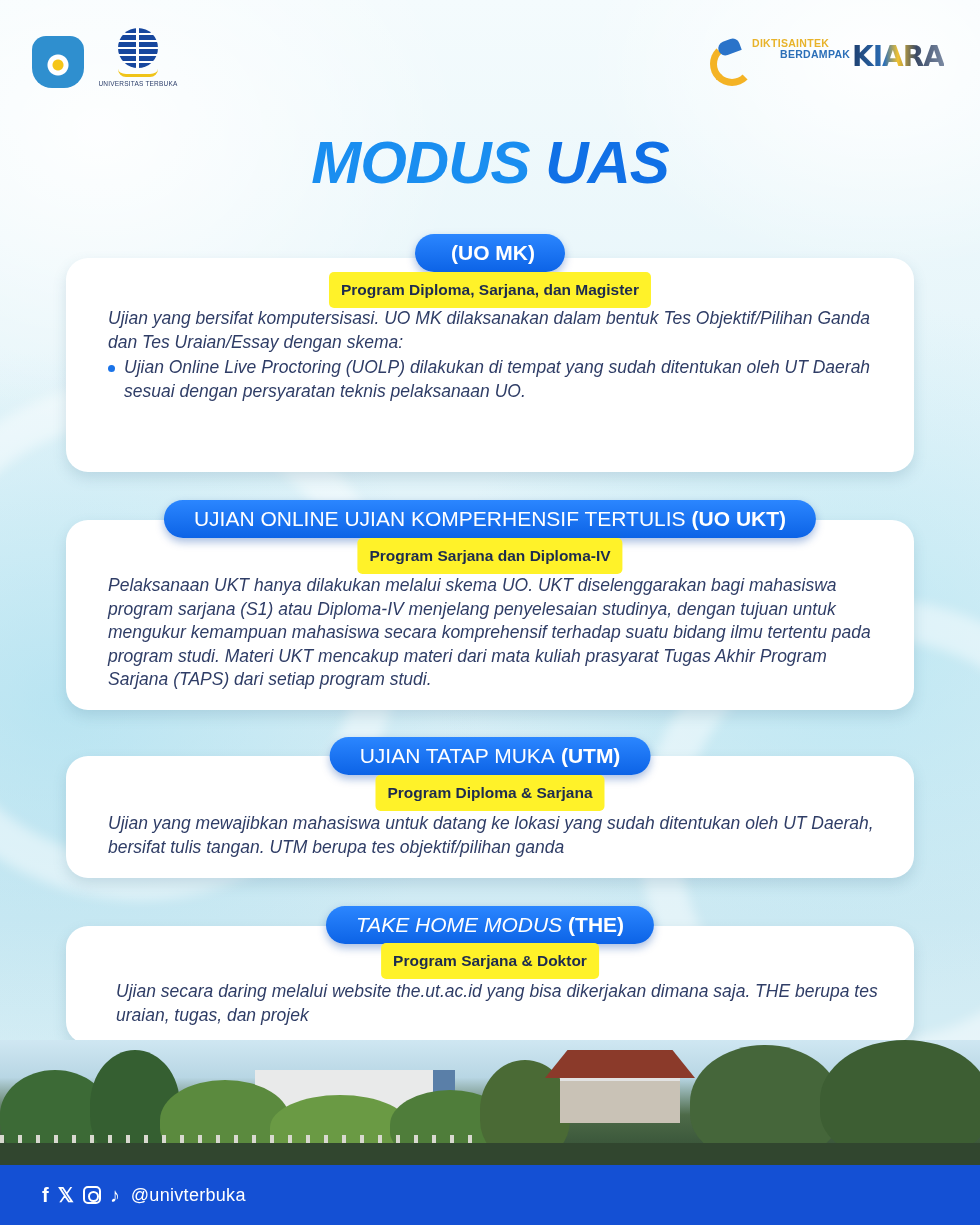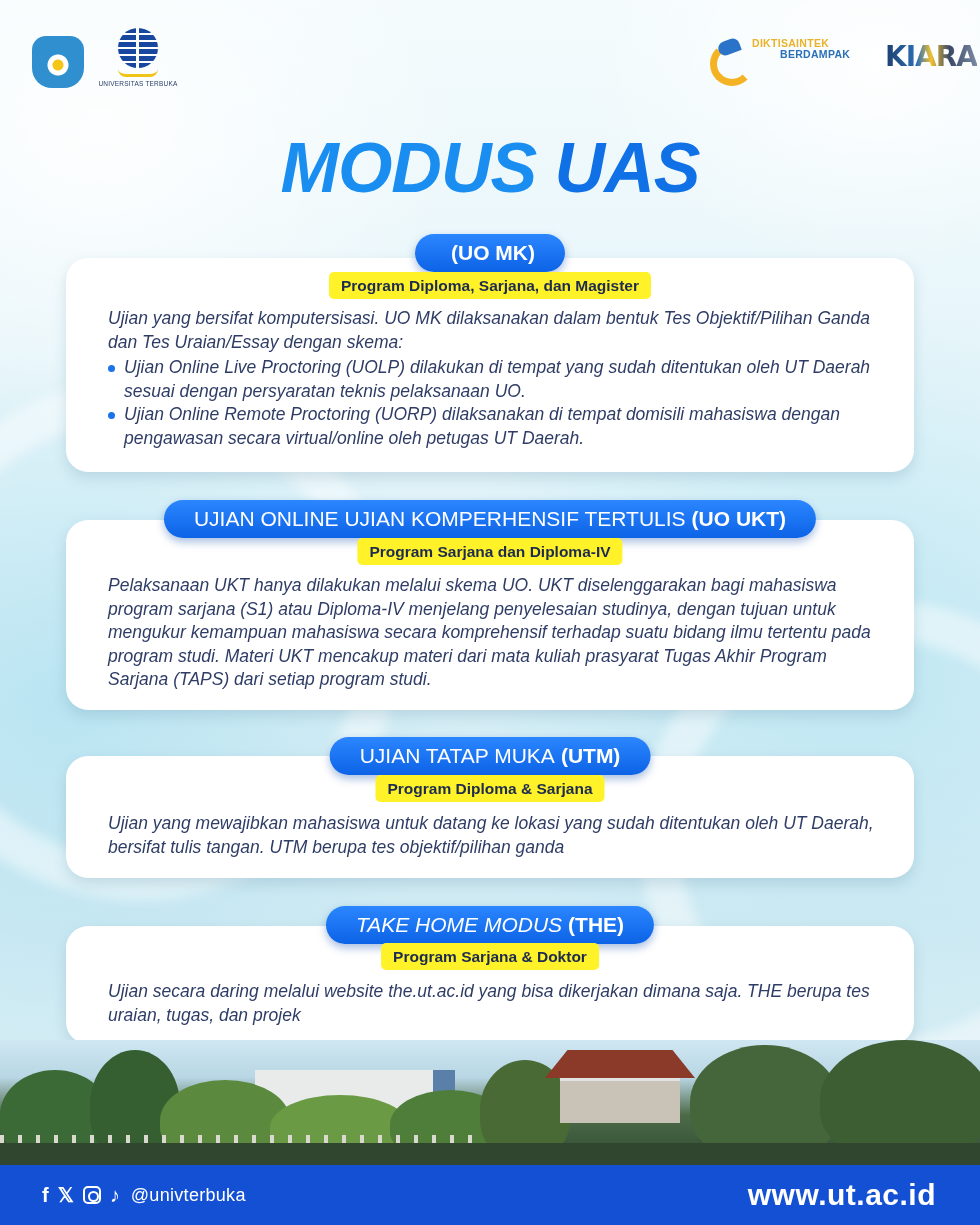--- a/index.html
+++ b/index.html
@@ -56,48 +56,48 @@
     content: ""; position: absolute; left: 10px; top: 2px; width: 22px; height: 14px;
     border-radius: 12px 12px 0 12px; background: #2a73c9; transform: rotate(-20deg);
   }
   .logo-dikti .txt { line-height: 1.05; font-weight: 700; font-size: 10.5px; letter-spacing: 0.3px; }
   .logo-dikti .t1 { color: #e8b32a; }
   .logo-dikti .t2 { color: #2b6fb8; padding-left: 28px; }
   .logo-kiara {
     position: absolute; left: 852px; top: 40px; font-size: 28px; font-weight: 900;
     letter-spacing: -1px; font-family: "DejaVu Sans", sans-serif;
     background: linear-gradient(90deg, #1f3f6e 0%, #2b6fb8 35%, #f2c230 50%, #3a4a66 70%, #7b8aa3 100%);
-    -webkit-background-clip: text; background-clip: text; color: transparent; margin-left: 33px;
+    -webkit-background-clip: text; background-clip: text; color: transparent;
   }
 
   
   .title {
     position: absolute; left: 0; right: 0; top: 128px; text-align: center;
-    font-size: 70px; font-style: italic; color: #1a8ef0; letter-spacing: -1px;
+    font-size: 60px; font-style: italic; color: #1a8ef0; letter-spacing: -1px;
     font-family: "Liberation Sans", sans-serif;
   }
   .title .bold { font-weight: 700; color: #1070e6; }
 
   
   .card {
     position: absolute; left: 66px; width: 848px; background: #ffffff;
     border-radius: 22px; box-shadow: 0 6px 14px rgba(60,110,140,0.18);
   }
   .pill {
     position: absolute; left: 50%; transform: translateX(-50%);
     background: linear-gradient(180deg, #2b86ff 0%, #0c63e6 100%);
     color: #ffffff; border-radius: 22px; height: 38px; display: flex; align-items: center; justify-content: center;
     font-size: 21px; white-space: nowrap; padding: 0 30px;
     box-shadow: 0 4px 8px rgba(10,70,170,0.35);
   }
   .pill b { font-weight: 700; margin-left: 6px; }
   .pill i { font-style: italic; }
   .badge {
     position: absolute; left: 50%; transform: translateX(-50%);
-    background: #fff229; color: #1d2b4e; border-radius: 5px; height: 27px;
+    background: #fff229; color: #1d2b4e; border-radius: 5px; height: 36px;
     display: flex; align-items: center; justify-content: center;
     font-size: 15.5px; font-weight: 700; padding: 4px 12px; white-space: nowrap;
   }
   .body-text {
     position: absolute; left: 42px; right: 36px;
     color: #2f3d66; font-style: italic; font-size: 17.5px; line-height: 23.5px;
   }
   .bullets { list-style: none; margin-top: 2px; }
   .bullets li { position: relative; padding-left: 16px; }
   .bullets li::before {
@@ -170,21 +170,20 @@
 
 <div class="card" style="top:258px; height:214px;"></div>
 <div class="pill" style="top:234px;">
     <b>(UO MK)</b>
 </div>
 <div class="badge" style="top:272px;">Program Diploma, Sarjana, dan Magister</div>
 <div class="body-text" style="top:307px; left:108px; right:96px;">
   <p>Ujian yang bersifat komputersisasi. UO MK dilaksanakan dalam bentuk Tes Objektif/Pilihan Ganda dan Tes Uraian/Essay dengan skema:</p>
   <ul class="bullets">
     <li>Ujian Online Live Proctoring (UOLP) dilakukan di tempat yang sudah ditentukan oleh UT Daerah sesuai dengan persyaratan teknis pelaksanaan UO.</li>
-    <li>Ujian Online Remote Proctoring (UORP) dilaksanakan di tempat domisili mahasiswa dengan pengawasan secara virtual/online oleh petugas UT Daerah.</li>
   </ul>
 </div>
 
 <div class="card" style="top:520px; height:190px;"></div>
 <div class="pill" style="top:500px;align-items:center;">
   <span>UJIAN ONLINE UJIAN KOMPERHENSIF TERTULIS</span>
     <b>(UO UKT)</b>
 </div>
 <div class="badge" style="top:538px;">Program Sarjana dan Diploma-IV</div>
 <div class="body-text" style="top:574px; left:108px; right:96px;">
@@ -200,21 +199,21 @@
 <div class="body-text" style="top:812px; left:108px; right:96px;">
   <p>Ujian yang mewajibkan mahasiswa untuk datang ke lokasi yang sudah ditentukan oleh UT Daerah, bersifat tulis tangan. UTM berupa tes objektif/pilihan ganda</p>
 </div>
 
 <div class="card" style="top:926px; height:118px;"></div>
 <div class="pill" style="top:906px;">
   <i>TAKE HOME MODUS</i>
     <b>(THE)</b>
 </div>
 <div class="badge" style="top:943px;">Program Sarjana &amp; Doktor</div>
-<div class="body-text" style="top:980px; left:108px; right:96px;">
+<div class="body-text" style="top:980px; left:116px; right:96px;">
   <p>Ujian secara daring melalui website the.ut.ac.id yang bisa dikerjakan dimana saja. THE berupa tes uraian, tugas, dan projek</p>
 </div>
 
 <div class="scenery">
   <div class="building"></div>
   <div class="tree" style="left:0; top:30px; width:110px; height:90px; background:#3c6a36;"></div>
   <div class="tree" style="left:90px; top:10px; width:90px; height:110px; background:#355f31;"></div>
   <div class="tree" style="left:160px; top:40px; width:130px; height:80px; background:#5b8a3e;"></div>
   <div class="tree" style="left:270px; top:55px; width:140px; height:65px; background:#6a9a44;"></div>
   <div class="tree" style="left:390px; top:50px; width:120px; height:70px; background:#4f7d3a;"></div>
@@ -228,14 +227,13 @@
 </div>
 
 <div class="footer">
   <div class="social">
     <span class="ic">f</span>
     <span class="ic">𝕏</span>
     <span class="ic ig"></span>
     <span class="ic">♪</span>
     <span class="handle">@univterbuka</span>
   </div>
-  <div class="website">www.ut.ac.id</div>
 </div>
 
 </body></html>

